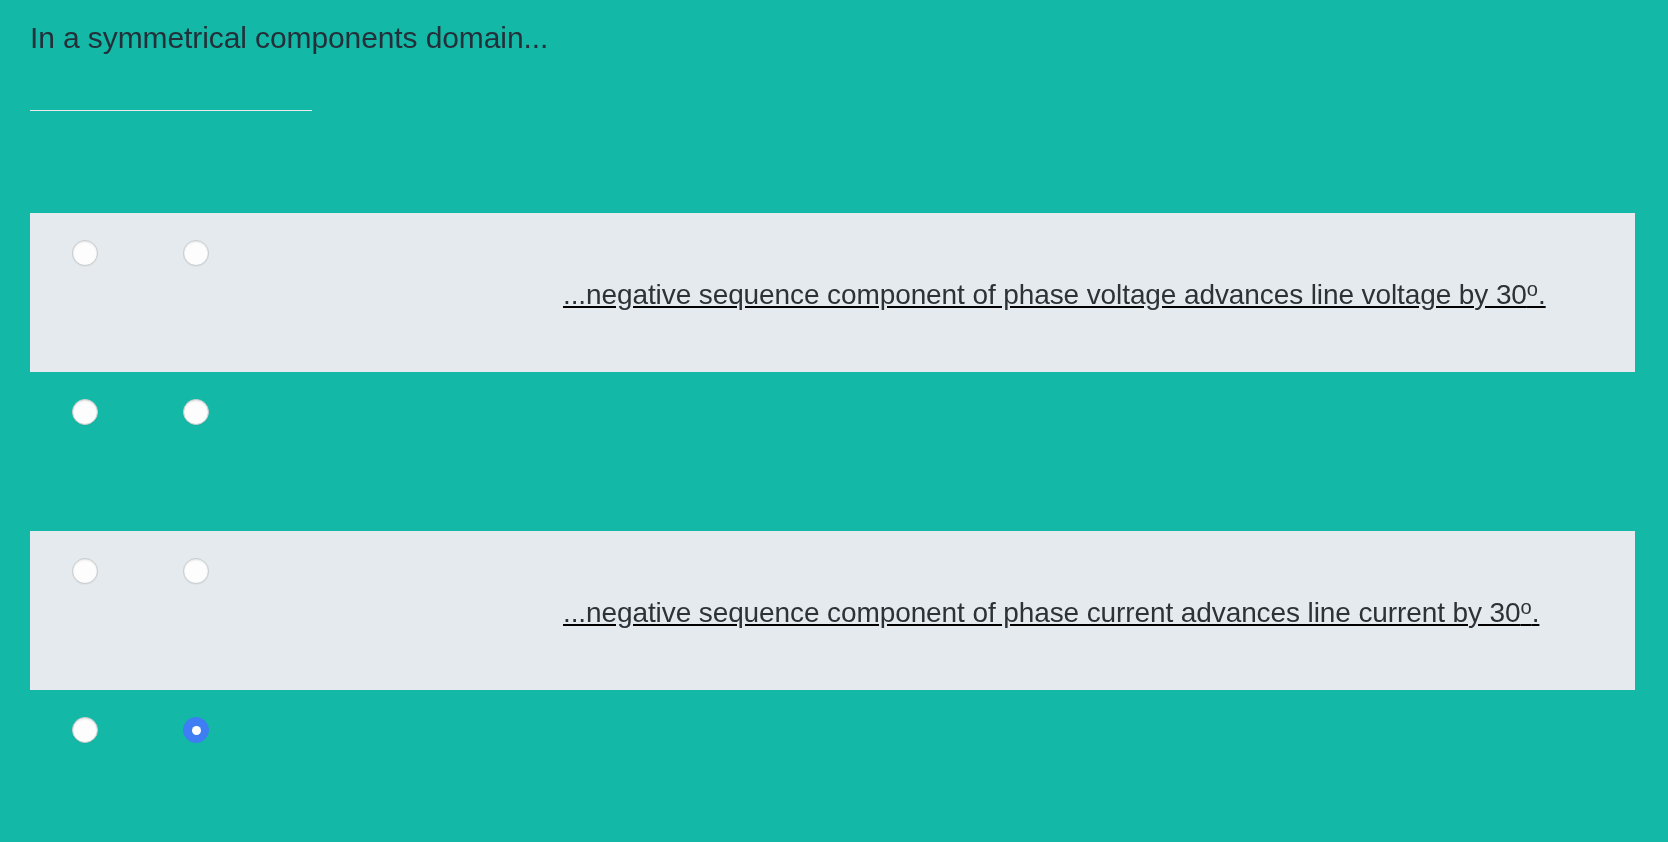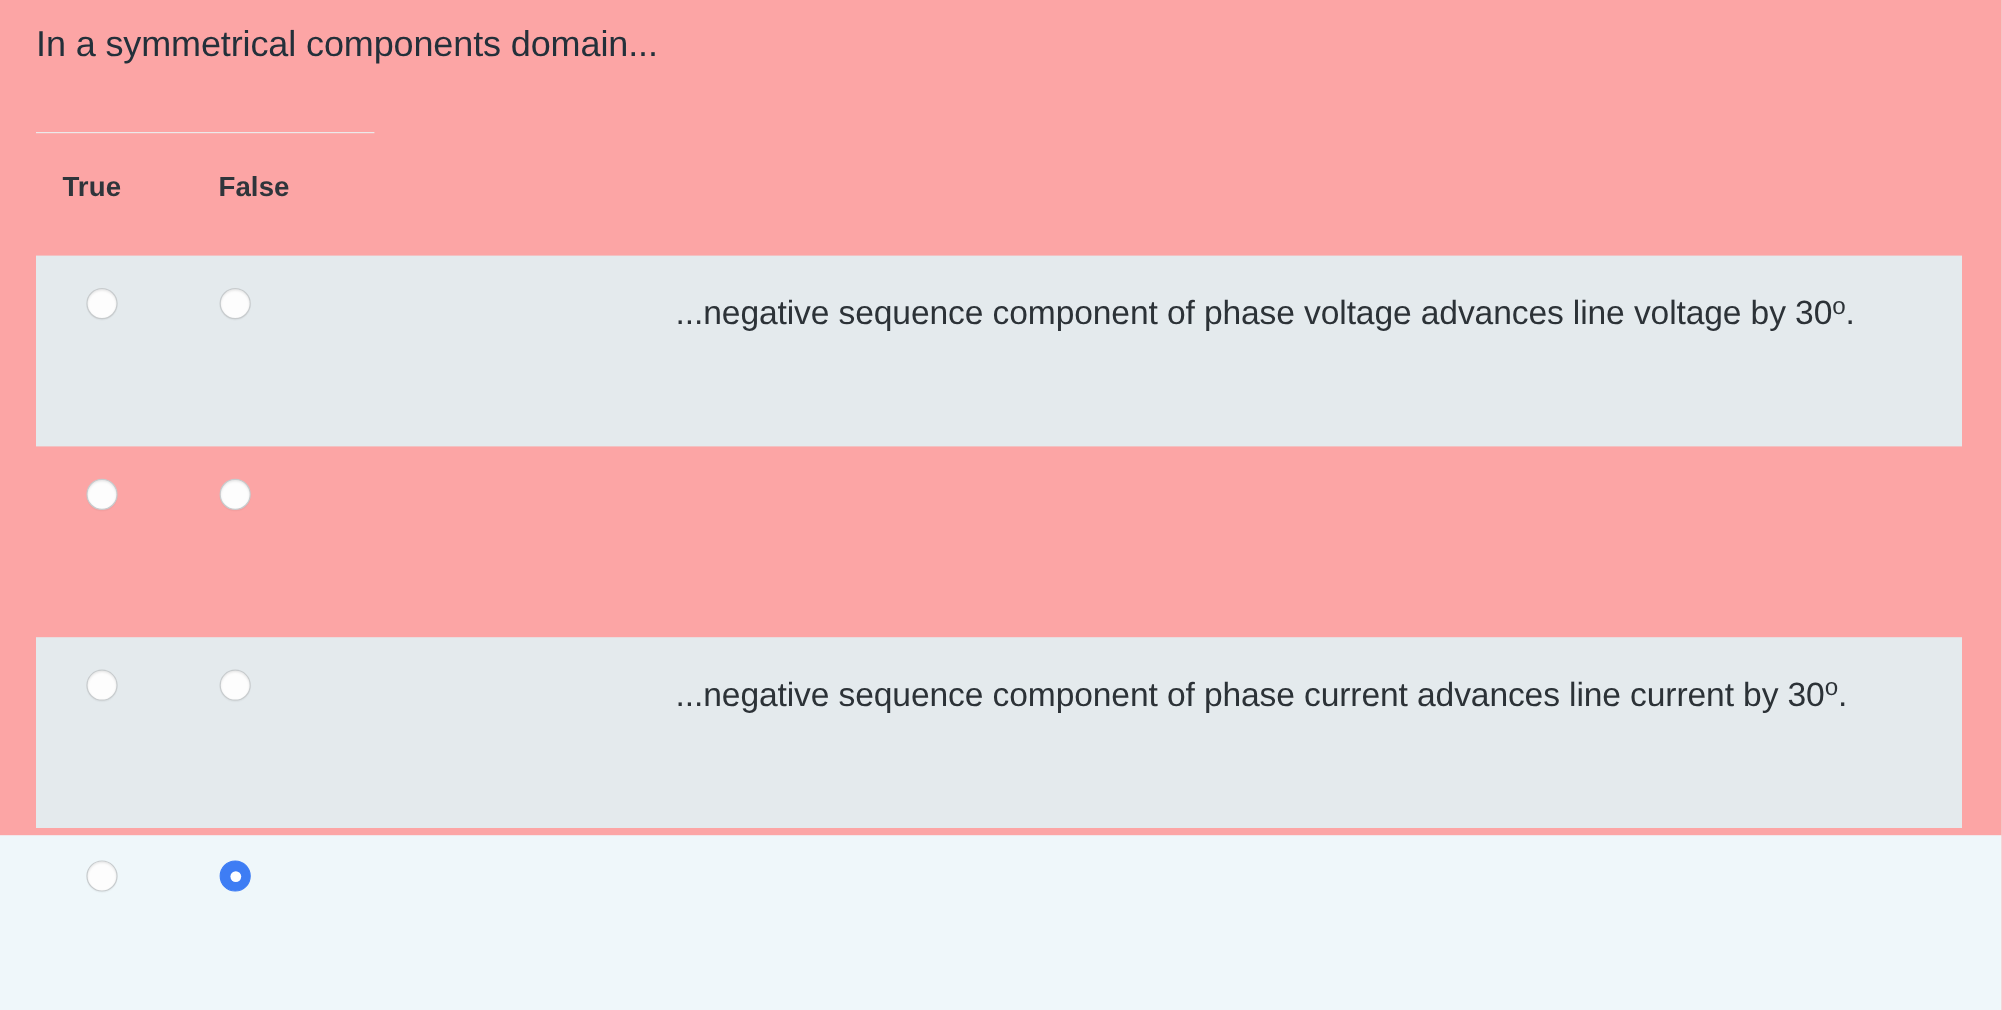--- a/index.html
+++ b/index.html
@@ -11,22 +11,22 @@
     height: 842px;
     background: #eff7fa;
     font-family: "Liberation Sans", sans-serif;
     overflow: hidden;
     -webkit-font-smoothing: antialiased;
   }
 
   .page {
     position: relative;
     width: 1668px;
-    height: 696px;
-    background: #fca5a5;
+    height: 842px;
+    background: #14b8a6;
   }
 
   
   .question-stem {
     position: absolute;
     left: 30px;
     top: 18px;
     font-size: 30px;
     line-height: 40px;
     color: #23303a;
@@ -68,25 +68,26 @@
   .options {
     position: absolute;
     left: 30px;
     top: 213px;
     width: 1605px;
   }
 
   .option-row {
     position: relative;
     display: flex;
-    align-items: flex-start;
+    align-items: center;
     width: 1605px;
     min-height: 159px;
     box-sizing: border-box;
     background: transparent;
+    text-decoration: underline;
   }
   .option-row.shaded {
     background: #e4eaed;
   }
 
   .radio-cell {
     position: relative;
     width: 140px;
     flex: 0 0 140px;
     height: 159px;
@@ -146,24 +147,20 @@
 </style>
 </head>
 <body>
 
 <div class="page">
 
   <div class="question-stem">In a symmetrical components domain...</div>
 
   <div class="header-rule"></div>
 
-  <div class="col-headers">
-    <div class="col-header true-col">True</div>
-    <div class="col-header false-col">False</div>
-  </div>
 
   <div class="options">
       <div class="option-row shaded">
         <div class="radio-cell first">
           <div class="radio"></div>
         </div>
         <div class="radio-cell">
           <div class="radio"></div>
         </div>
         <div class="option-text">...negative sequence component of phase voltage advances line voltage by 30<span class="deg">o</span>.</div>

